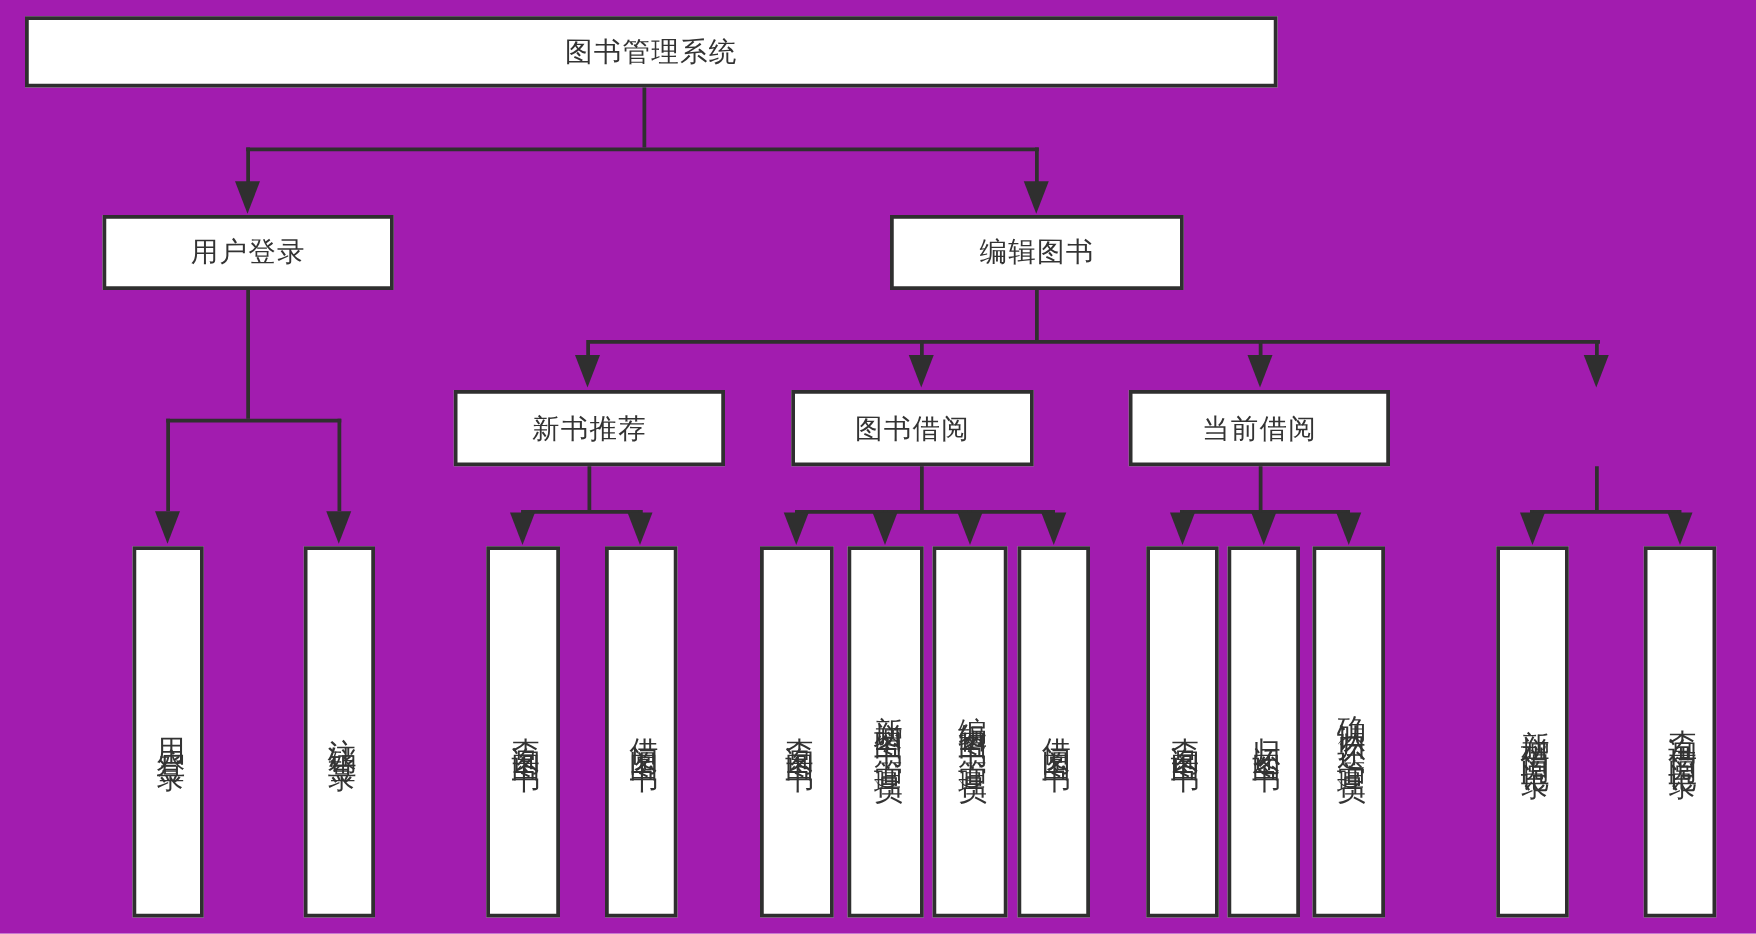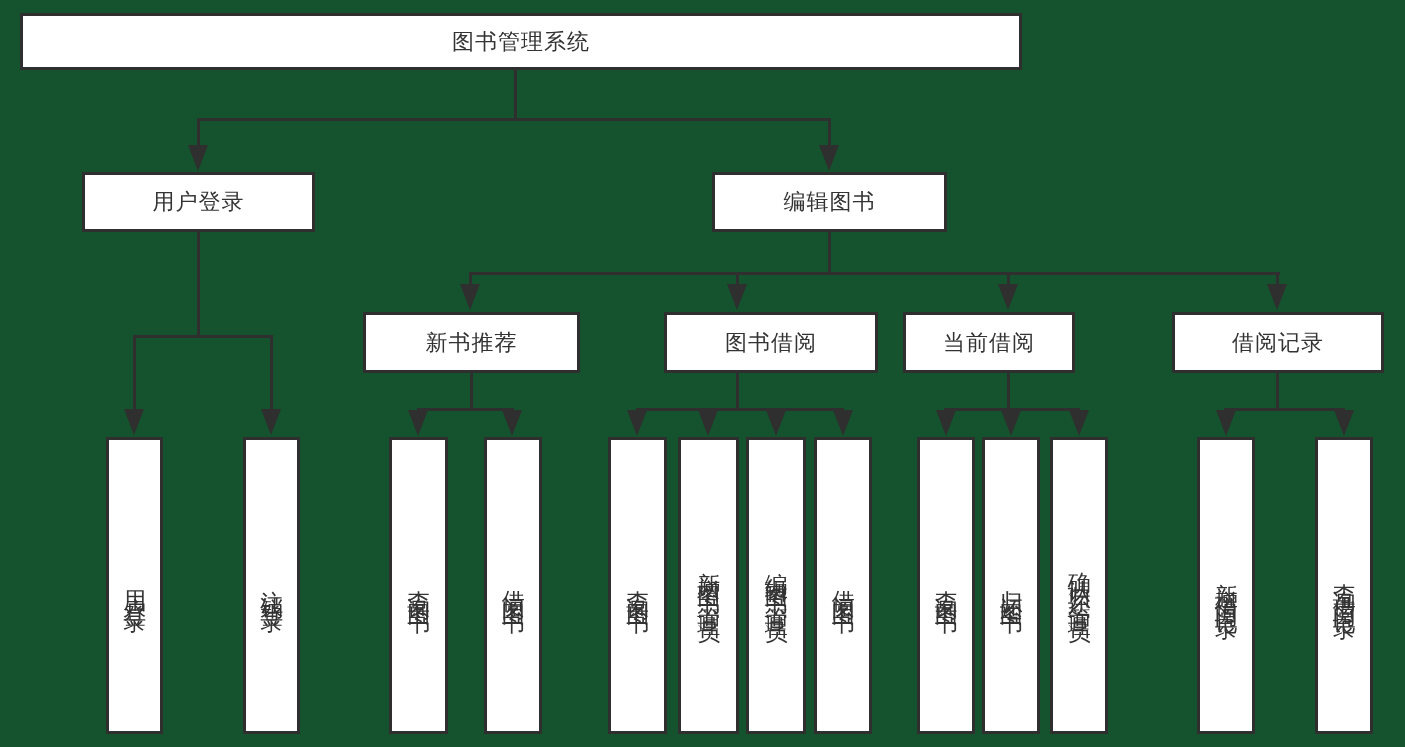--- a/index.html
+++ b/index.html
@@ -1,18 +1,18 @@
 <!DOCTYPE html>
 <html><head>
 <meta charset="utf-8">
 <style>
   html,body{margin:0;padding:0;background:#ffffff;}
   .canvas{
-    position:relative;width:1405px;height:747px;background:#14532d;overflow:hidden;
-    font-family:Liberation Sans, sans-serif;
+    position:relative;width:1405px;height:747px;background:#a21caf;overflow:hidden;
+    font-family:Liberation Mono, monospace;
   }
   .box{
     position:absolute;background:#ffffff;border:3px solid #2f2f2f;box-sizing:border-box;
     display:flex;align-items:center;justify-content:center;
   }
   .root{left:20px;top:13px;width:1002px;height:57px;}
   .l2{top:172px;height:60px;}
   .l3{top:312px;height:61px;}
   .leaf{top:437px;height:297px;}
   .htext{font-size:22px;color:#333333;letter-spacing:1px;white-space:nowrap;}
@@ -68,28 +68,25 @@
   <div class="line" style="left:1007px;top:272px;width:3px;height:12px;"></div>
   <div class="line" style="left:1276px;top:272px;width:3px;height:12px;"></div>
   <div class="arrow" style="left:460px;top:284px;"></div>
   <div class="arrow" style="left:727px;top:284px;"></div>
   <div class="arrow" style="left:998px;top:284px;"></div>
   <div class="arrow" style="left:1267px;top:284px;"></div>
 
   <div class="box l3" style="left:363px;width:217px;">
     <span class="htext">新书推荐</span>
   </div>
-  <div class="box l3" style="left:633px;width:214px;margin-left:31px;">
+  <div class="box l3" style="left:633px;width:194px;">
     <span class="htext">图书借阅</span>
   </div>
-  <div class="box l3" style="left:903px;width:172px;">
+  <div class="box l3" style="left:903px;width:209px;">
     <span class="htext">当前借阅</span>
-  </div>
-  <div class="box l3" style="left:1172px;width:212px;">
-    <span class="htext">借阅记录</span>
   </div>
 
   <div class="line" style="left:470px;top:373px;width:3px;height:35px;"></div>
   <div class="line" style="left:417px;top:408px;width:97px;height:3px;"></div>
   <div class="line" style="left:417px;top:408px;width:3px;height:5px;"></div>
   <div class="line" style="left:511px;top:408px;width:3px;height:5px;"></div>
   <div class="arrow" style="left:408px;top:410px;"></div>
   <div class="arrow" style="left:502px;top:410px;"></div>
 
   <div class="line" style="left:736px;top:373px;width:3px;height:35px;"></div>

